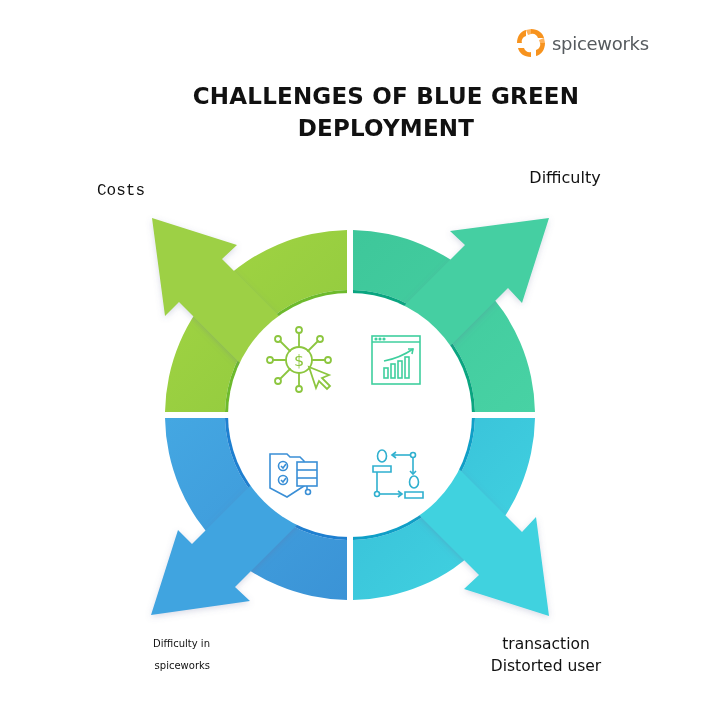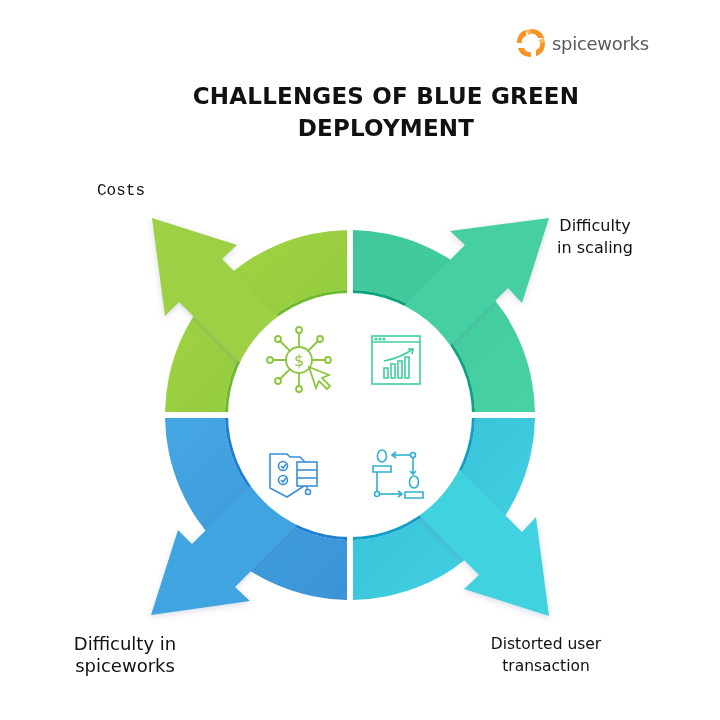--- a/index.html
+++ b/index.html
@@ -2,22 +2,22 @@
 <html><head>
 <meta charset="utf-8">
 <style>
   html, body { margin:0; padding:0; background:#ffffff; }
   body { width:720px; height:720px; position:relative; overflow:hidden; font-family:"Liberation Sans", sans-serif; }
   .logo { position:absolute; left:514px; top:26px; display:flex; align-items:center; gap:4px; }
   .logo-text { font-family:"DejaVu Sans", sans-serif; font-size:18px; color:#555a5e; letter-spacing:-0.3px; }
   .title { position:absolute; left:0; top:80px; width:700px; text-align:center; font-family:"DejaVu Sans", sans-serif; font-weight:bold; font-size:23px; line-height:32px; color:#111; letter-spacing:0.2px;padding-left:36px; }
   .label { position:absolute; font-family:"DejaVu Sans", sans-serif; font-size:16px; line-height:22px; color:#111; text-align:center; }
   #lbl-costs { left:86px; top:180px; width:70px;font-family:Liberation Mono, monospace; }
-  #lbl-scaling { left:540px; top:167px; width:110px;margin-top:48px; }
-  #lbl-db { left:40px; top:633px; width:170px; font-size:18px; }
+  #lbl-scaling { left:510px; top:167px; width:110px; }
+  #lbl-db { left:40px; top:633px; width:170px; font-size:10px;text-align:right; }
   #lbl-user { left:466px; top:633px; width:160px; font-size:15.5px; }
   svg.diagram { position:absolute; left:0; top:0; }
 </style>
 </head>
 <body>
 
 <div class="logo">
   <svg width="34" height="34" viewBox="0 0 34 34">
     <g fill="#f7931e">
       <path d="M17 3 C24 3 29 7 30 12 L24 12 C23 9 20 7 17 8 Z"></path>
@@ -155,22 +155,21 @@
     <ellipse cx="414" cy="482" rx="4.5" ry="6"></ellipse>
     <path d="M 405 498 L 405 492 L 423 492 L 423 498 Z"></path>
   </g>
 </svg>
 
 <div class="label" id="lbl-costs">
   <span>Costs</span>
 </div>
 <div class="label" id="lbl-scaling">
   <div>Difficulty</div>
-  <div>in scaling</div>
 </div>
 <div class="label" id="lbl-db">
   <div>Difficulty in</div>
   <div>spiceworks</div>
 </div>
 <div class="label" id="lbl-user">
+  <div>transaction</div>
   <div>Distorted user</div>
-  <div>transaction</div>
 </div>
 
 </body></html>

